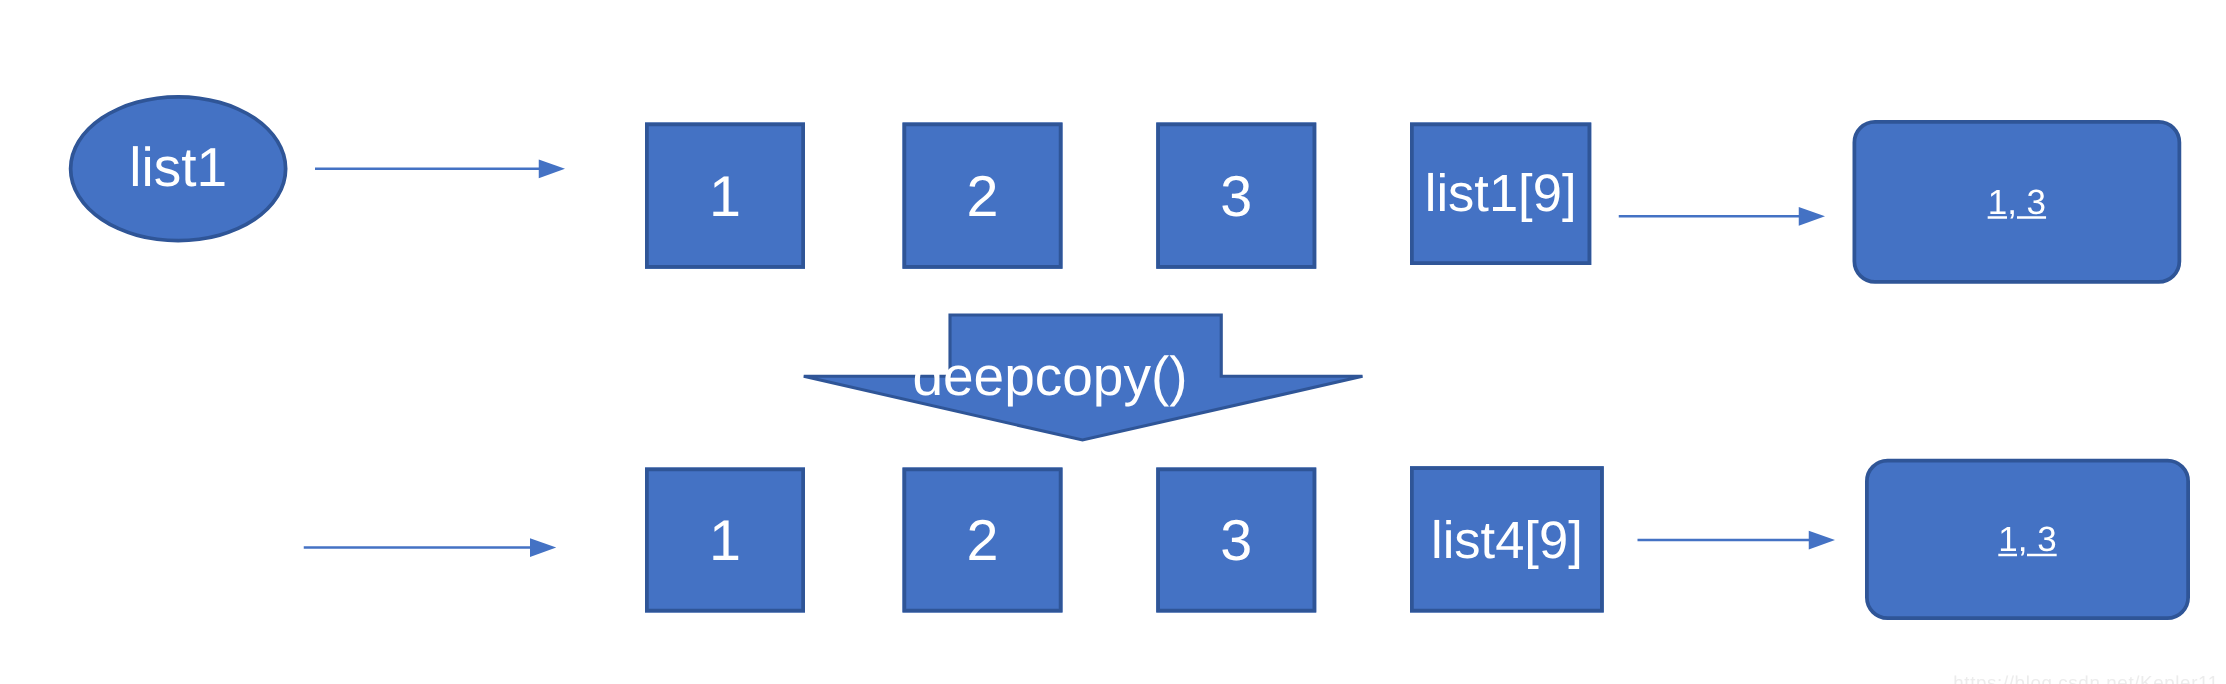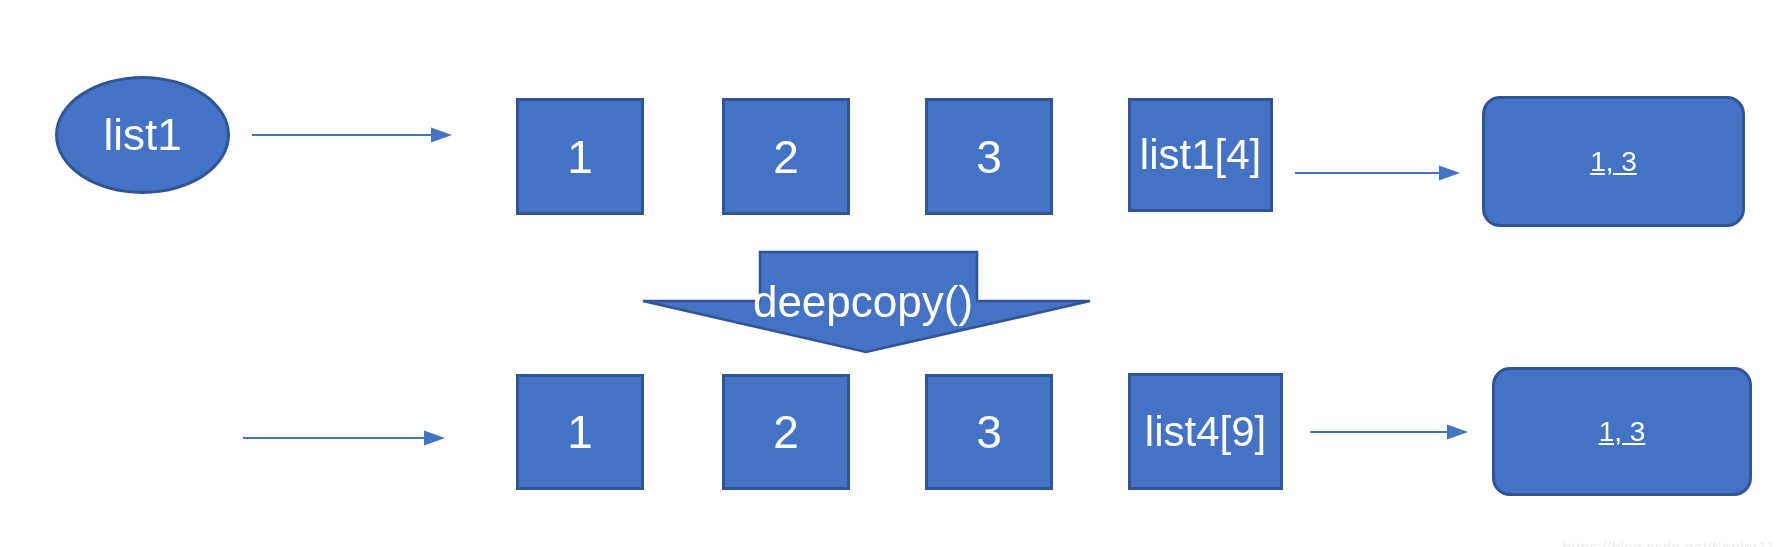--- a/index.html
+++ b/index.html
@@ -31,21 +31,21 @@
   }
   .ellipse{border-radius:50%;font-size:44px;}
   .square{font-size:46px;}
   .refbox{font-size:42px;}
   .rrect{border-radius:18px;font-size:28px;text-decoration:underline;}
   #arrow-layer{position:absolute;left:0;top:0;width:1781px;height:547px;pointer-events:none;}
   .arrow-line{stroke:var(--arrow);stroke-width:2;fill:none;}
   .arrow-head{fill:var(--arrow);stroke:none;}
   .block-arrow{fill:var(--shape-fill);stroke:var(--shape-border);stroke-width:2.5;}
   #deepcopy-label{
-    position:absolute;left:678px;top:250px;width:370px;height:56px;
+    position:absolute;left:655px;top:250px;width:370px;height:56px;
     display:flex;align-items:center;justify-content:center;
     color:var(--label-text);font-size:44px;line-height:1;white-space:nowrap;
   }
   #watermark{
     position:absolute;right:6px;top:514px;
     font-size:15px;color:var(--watermark-text);
     letter-spacing:0.5px;white-space:nowrap;
   }
   
   #ellipse-list1{left:55px;top:52px;width:175px;height:118px;}
@@ -100,21 +100,21 @@
   <div class="node square" id="r1c1">
     <span>1</span>
   </div>
   <div class="node square" id="r1c2">
     <span>2</span>
   </div>
   <div class="node square" id="r1c3">
     <span>3</span>
   </div>
   <div class="node refbox" id="r1ref">
-    <span>list1[4]</span>
+    <span>list1[9]</span>
   </div>
   <div class="node rrect" id="r1result">
     <span>1, 3</span>
   </div>
 
   <div id="deepcopy-label">deepcopy()</div>
 
   <div class="node square" id="r2c1">
     <span>1</span>
   </div>

